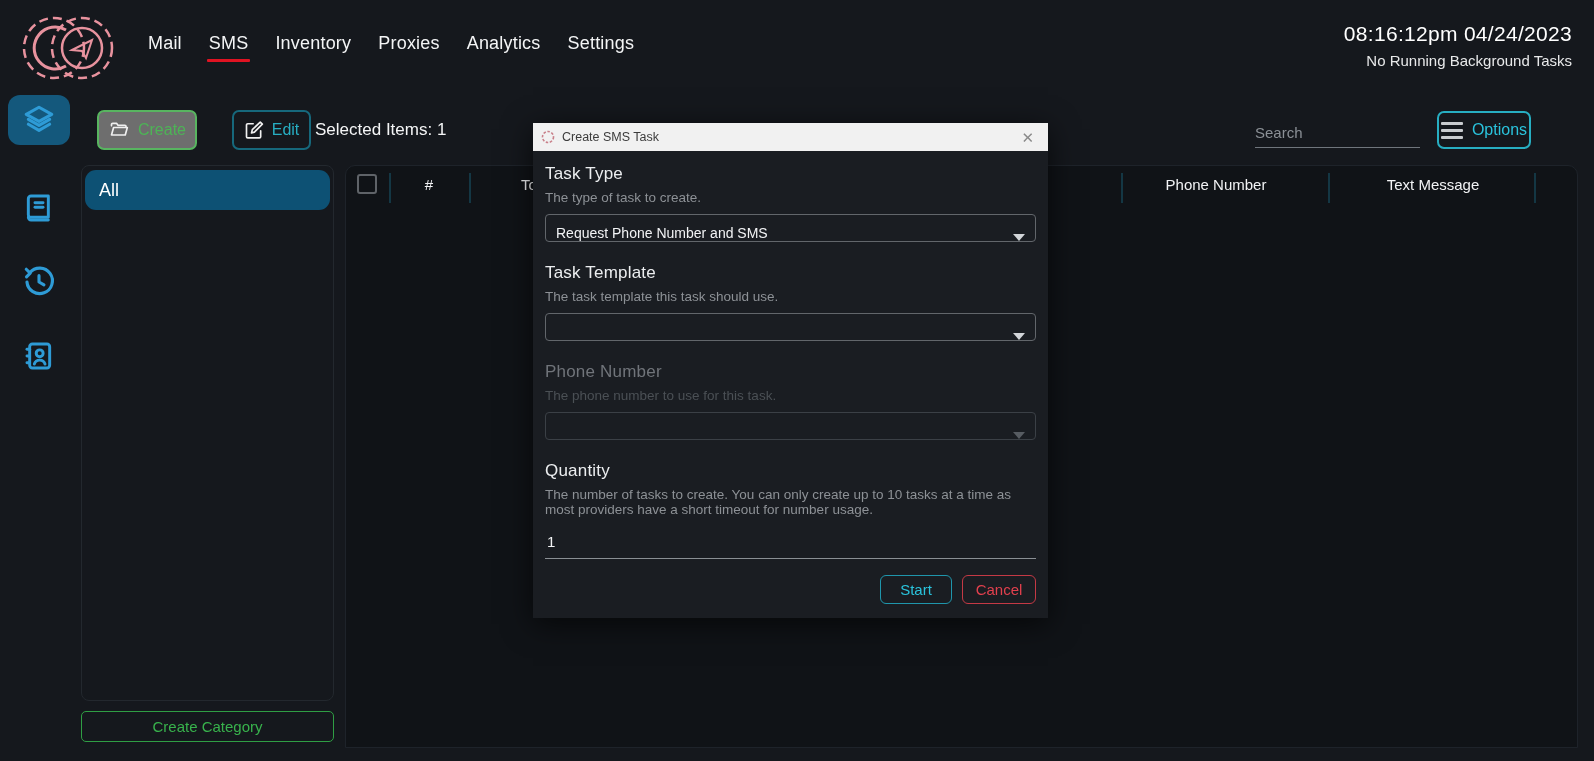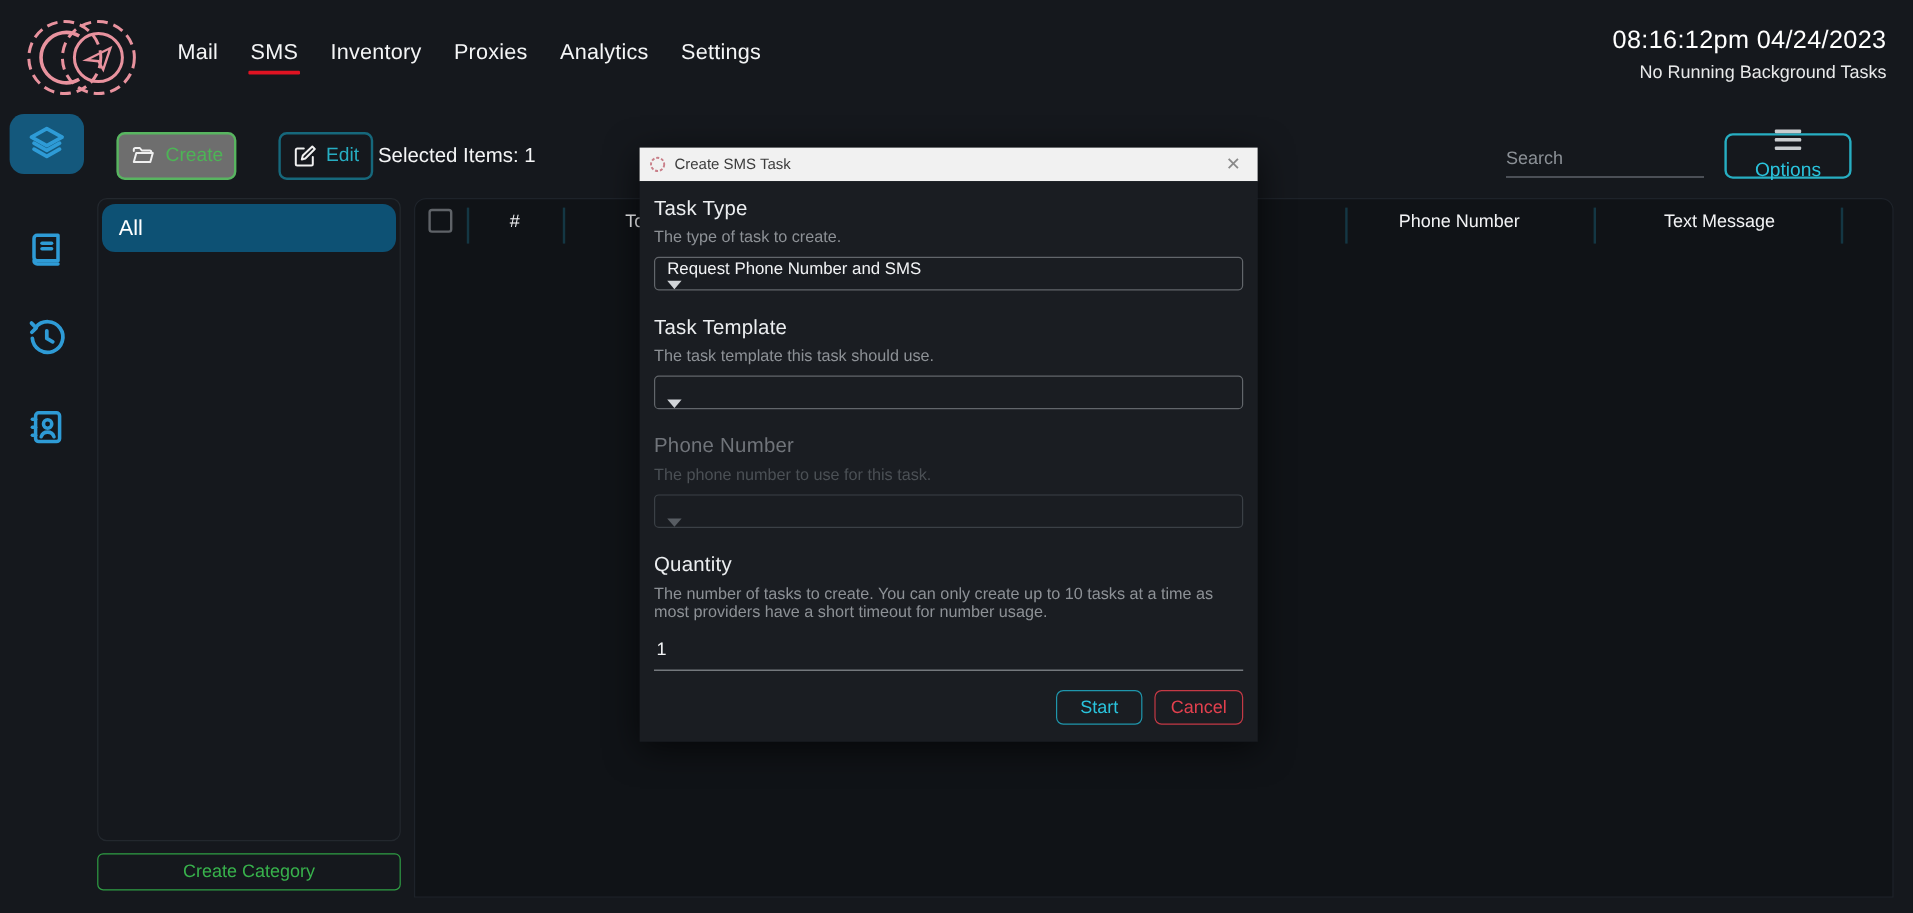--- a/index.html
+++ b/index.html
@@ -25,21 +25,21 @@
   .side-btn:nth-child(2) { margin-top:14px; }
 
   
   .btn-create { position:absolute; left:97px; top:110px; width:100px; height:40px; background:#6e6e6e; border:2px solid #58b560; border-radius:7px; display:flex; align-items:center; justify-content:center; gap:8px; cursor:pointer; }
   .btn-create span { color:#4db456; font-size:16px; }
   .btn-edit { position:absolute; left:232px; top:110px; width:79px; height:40px; background:transparent; border:2px solid #16687c; border-radius:7px; display:flex; align-items:center; justify-content:center; gap:8px; cursor:pointer; }
   .btn-edit span { color:#27aec2; font-size:16px; }
   .selected-items { position:absolute; left:315px; top:120px; font-size:17px; color:#f4f5f6; }
   .search-input { position:absolute; left:1255px; top:118px; width:165px; height:30px; background:transparent; border:none; border-bottom:1px solid #6f757c; color:#e8e9ea; font-size:15px; outline:none; font-family:"Liberation Sans", sans-serif; }
   .search-input::placeholder { color:#8b9096; }
-  .btn-options { position:absolute; left:1437px; top:111px; width:106px; height:38px; background:transparent; border:2px solid #27aec2; border-radius:7px; display:flex; align-items:center; justify-content:center; gap:9px; cursor:pointer;flex-direction:column; }
+  .btn-options { position:absolute; left:1437px; top:111px; width:94px; height:38px; background:transparent; border:2px solid #27aec2; border-radius:7px; display:flex; align-items:center; justify-content:center; gap:9px; cursor:pointer; }
   .btn-options span { color:#2ac3dc; font-size:16px; }
   .hamburger { display:flex; flex-direction:column; gap:4px; }
   .hamburger i { display:block; width:22px; height:3px; background:#c9cccf; border-radius:1px; }
 
   
   .category-panel { position:absolute; left:81px; top:165px; width:253px; height:536px; border:1px solid #23282e; border-radius:8px; background:#15181d; }
   .category-item { margin:4px 3px; height:40px; background:#0d5174; border-radius:11px; display:flex; align-items:center; padding-left:14px; font-size:18px; color:#ffffff; cursor:pointer; }
   .btn-create-category { position:absolute; left:81px; top:711px; width:253px; height:31px; background:transparent; border:1px solid #2f9e44; border-radius:5px; color:#38b24c; font-size:15px; display:flex; align-items:center; justify-content:center; cursor:pointer; }
 
   
@@ -49,21 +49,21 @@
   .header-checkbox { position:absolute; left:11px; top:8px; width:20px; height:20px; border:2px solid #5f6368; border-radius:3px; background:transparent; cursor:pointer; }
 
   
   .modal { position:absolute; left:533px; top:123px; width:515px; height:495px; box-shadow:0 6px 28px rgba(0,0,0,0.65); }
   .modal-titlebar { height:28px; background:#f1f1f1; display:flex; align-items:center; padding:0 8px; }
   .modal-title { font-size:12.5px; color:#3c3c3c; margin-left:7px; flex:1; }
   .modal-close { color:#8a8a8a; font-size:15px; cursor:pointer; padding:0 6px; line-height:1; }
   .modal-body { height:467px; background:#1a1d22; padding:13px 12px; position:relative; }
   .field-label { font-size:17px; color:#eceef0; letter-spacing:0.2px; }
   .field-desc { font-size:13.5px; color:#8d9196; margin-top:6px; }
-  .select { margin-top:9px; height:28px; border:1px solid #62666b; border-radius:4px; display:flex; align-items:flex-start; padding:0 10px; cursor:pointer;flex-direction:column; }
+  .select { margin-top:9px; height:28px; border:1px solid #62666b; border-radius:4px; display:flex; align-items:flex-end; padding:0 10px; cursor:pointer; }
   .select .value { font-size:14px; color:#f2f3f5; flex:1; }
   .select .arrow { width:0; height:0; border-left:6px solid transparent; border-right:6px solid transparent; border-top:7px solid #d2d5d9; }
   .field { margin-bottom:21px; }
   .field.disabled .field-label { color:#70747a; }
   .field.disabled .field-desc { color:#4b5055; }
   .field.disabled .select { border-color:#3b4046; cursor:default; }
   .field.disabled .select .arrow { border-top-color:#575c62; }
   .quantity-input { width:100%; background:transparent; border:none; border-bottom:1px solid #8a8f94; color:#f2f3f5; font-size:15px; padding:6px 2px 8px 2px; margin-top:10px; outline:none; font-family:"Liberation Sans", sans-serif; }
   .modal-actions { position:absolute; right:12px; bottom:14px; display:flex; gap:10px; }
   .btn-start { width:72px; height:29px; background:transparent; border:1px solid #1f96ac; border-radius:6px; color:#2ac3dc; font-size:15px; cursor:pointer; font-family:"Liberation Sans", sans-serif; }

